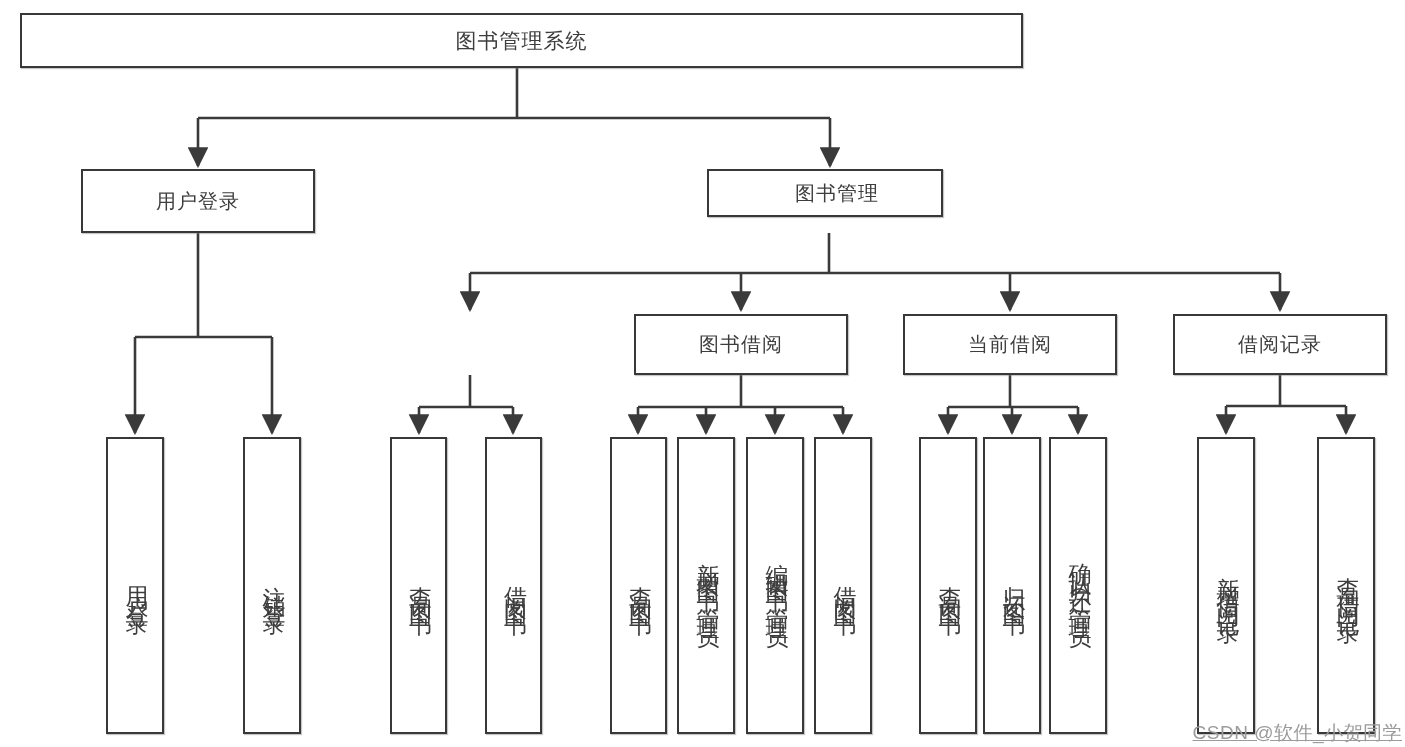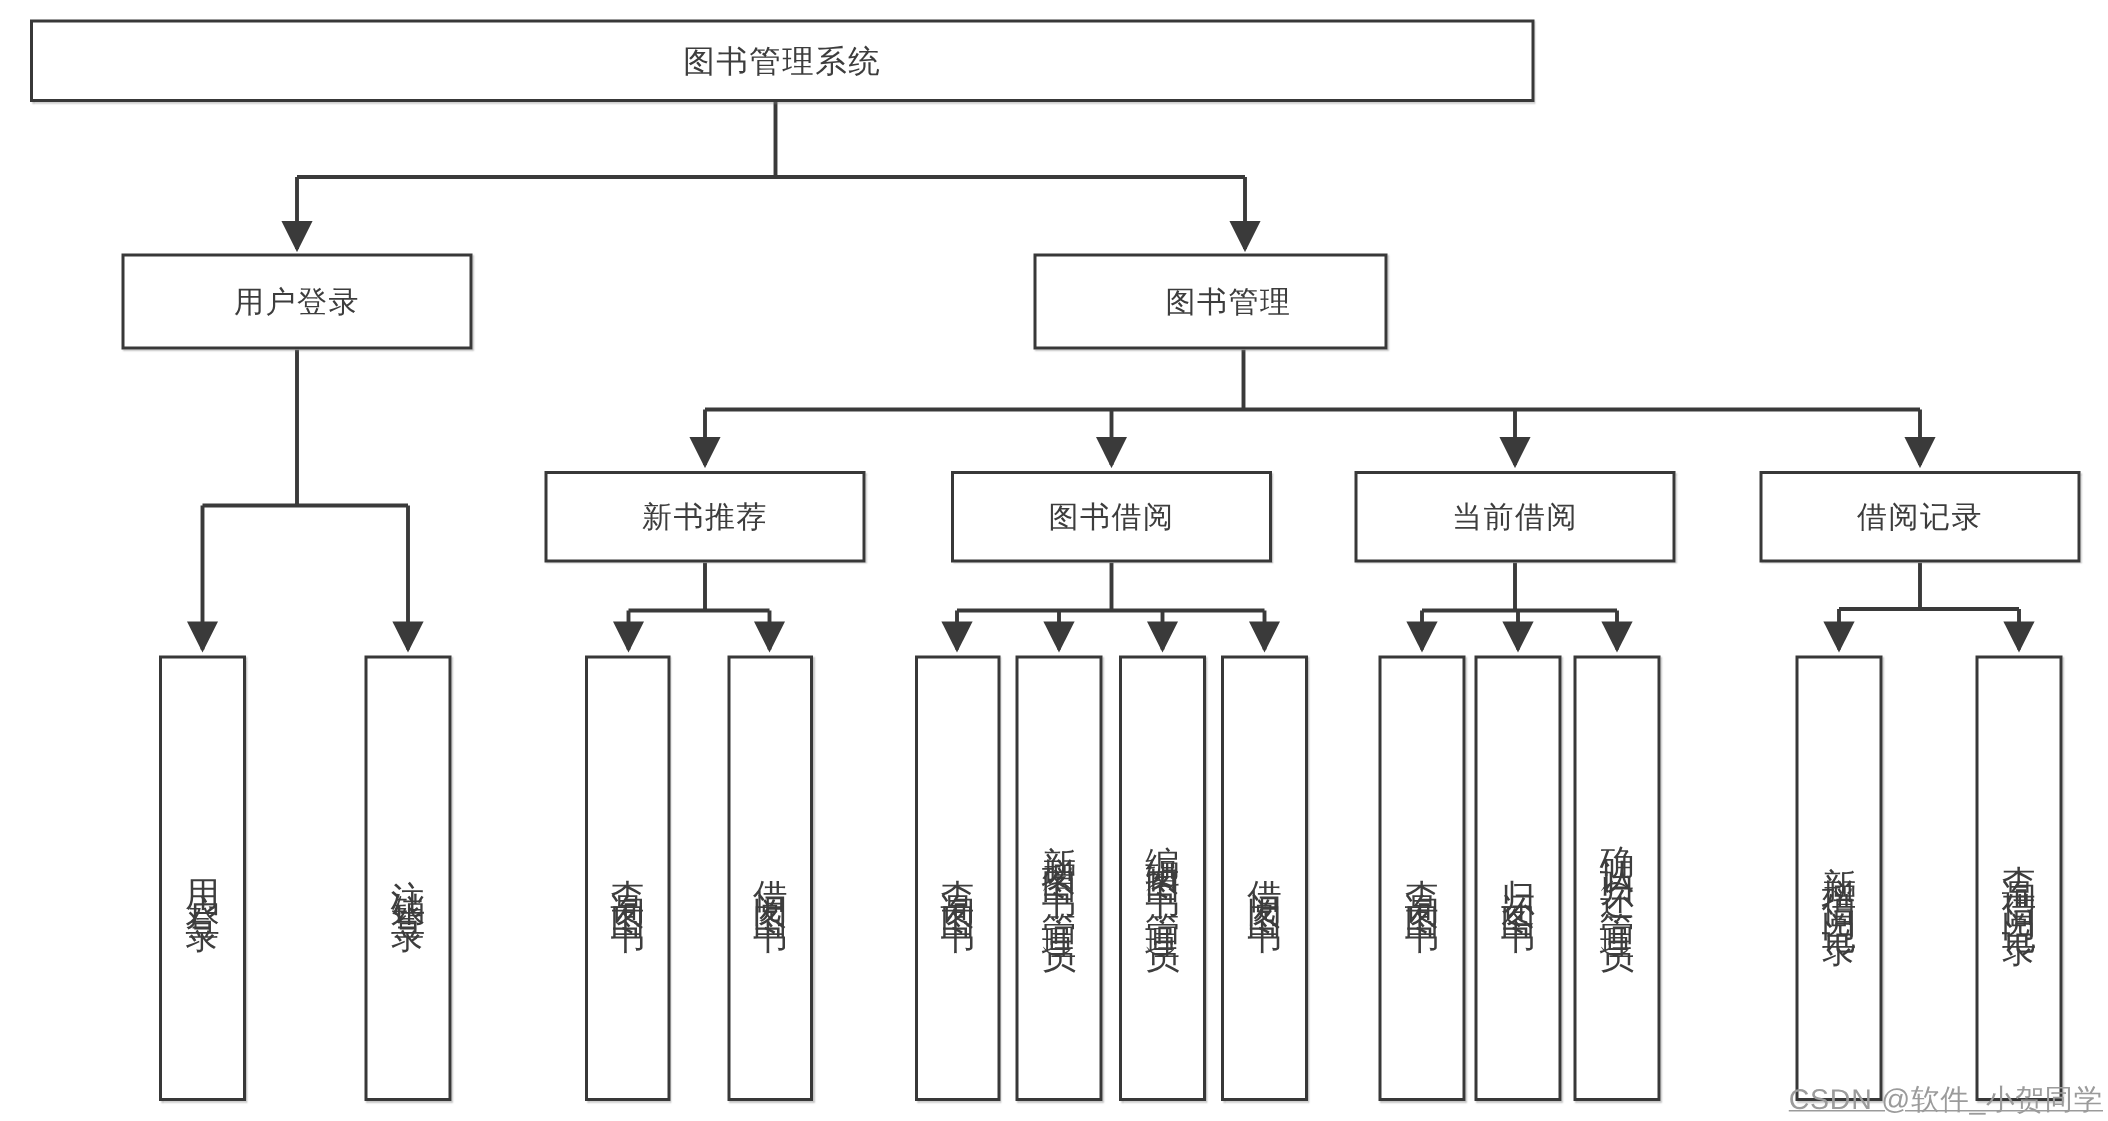--- a/index.html
+++ b/index.html
@@ -35,20 +35,21 @@
     position: absolute;
     box-sizing: border-box;
     background: #ffffff;
     border: 2.5px solid #383838;
     display: flex;
     align-items: center;
     justify-content: center;
     color: #3d3d3d;
     z-index: 2;
     box-shadow: 1px 1px 1px rgba(130,130,130,0.45);
+    font-family: Liberation Mono, monospace;
   }
   .node.h span {
     font-size: 20px;
     white-space: nowrap;
     letter-spacing: 1px;
   }
   .node.root span {
     font-size: 21px;
     letter-spacing: 1px;
   }
@@ -120,27 +121,24 @@
     <line class="arrowline" x1="1346" y1="406" x2="1346" y2="433" marker-end="url(#ah)"></line>
   </svg>
 
   <div class="node root h" style="left:20px; top:13px; width:1003px; height:55px;">
     <span>图书管理系统</span>
   </div>
 
   <div class="node h" style="left:81px; top:169px; width:234px; height:64px;">
     <span>用户登录</span>
   </div>
-  <div class="node h" style="left:689px; top:169px; width:236px; height:64px;padding-left:24px;">
+  <div class="node h" style="left:707px; top:169px; width:236px; height:48px;padding-left:24px;">
     <span>图书管理</span>
   </div>
 
-  <div class="node h" style="left:363px; top:314px; width:214px; height:61px;">
-    <span>新书推荐</span>
-  </div>
   <div class="node h" style="left:634px; top:314px; width:214px; height:61px;">
     <span>图书借阅</span>
   </div>
   <div class="node h" style="left:903px; top:314px; width:214px; height:61px;">
     <span>当前借阅</span>
   </div>
   <div class="node h" style="left:1173px; top:314px; width:214px; height:61px;">
     <span>借阅记录</span>
   </div>
 

